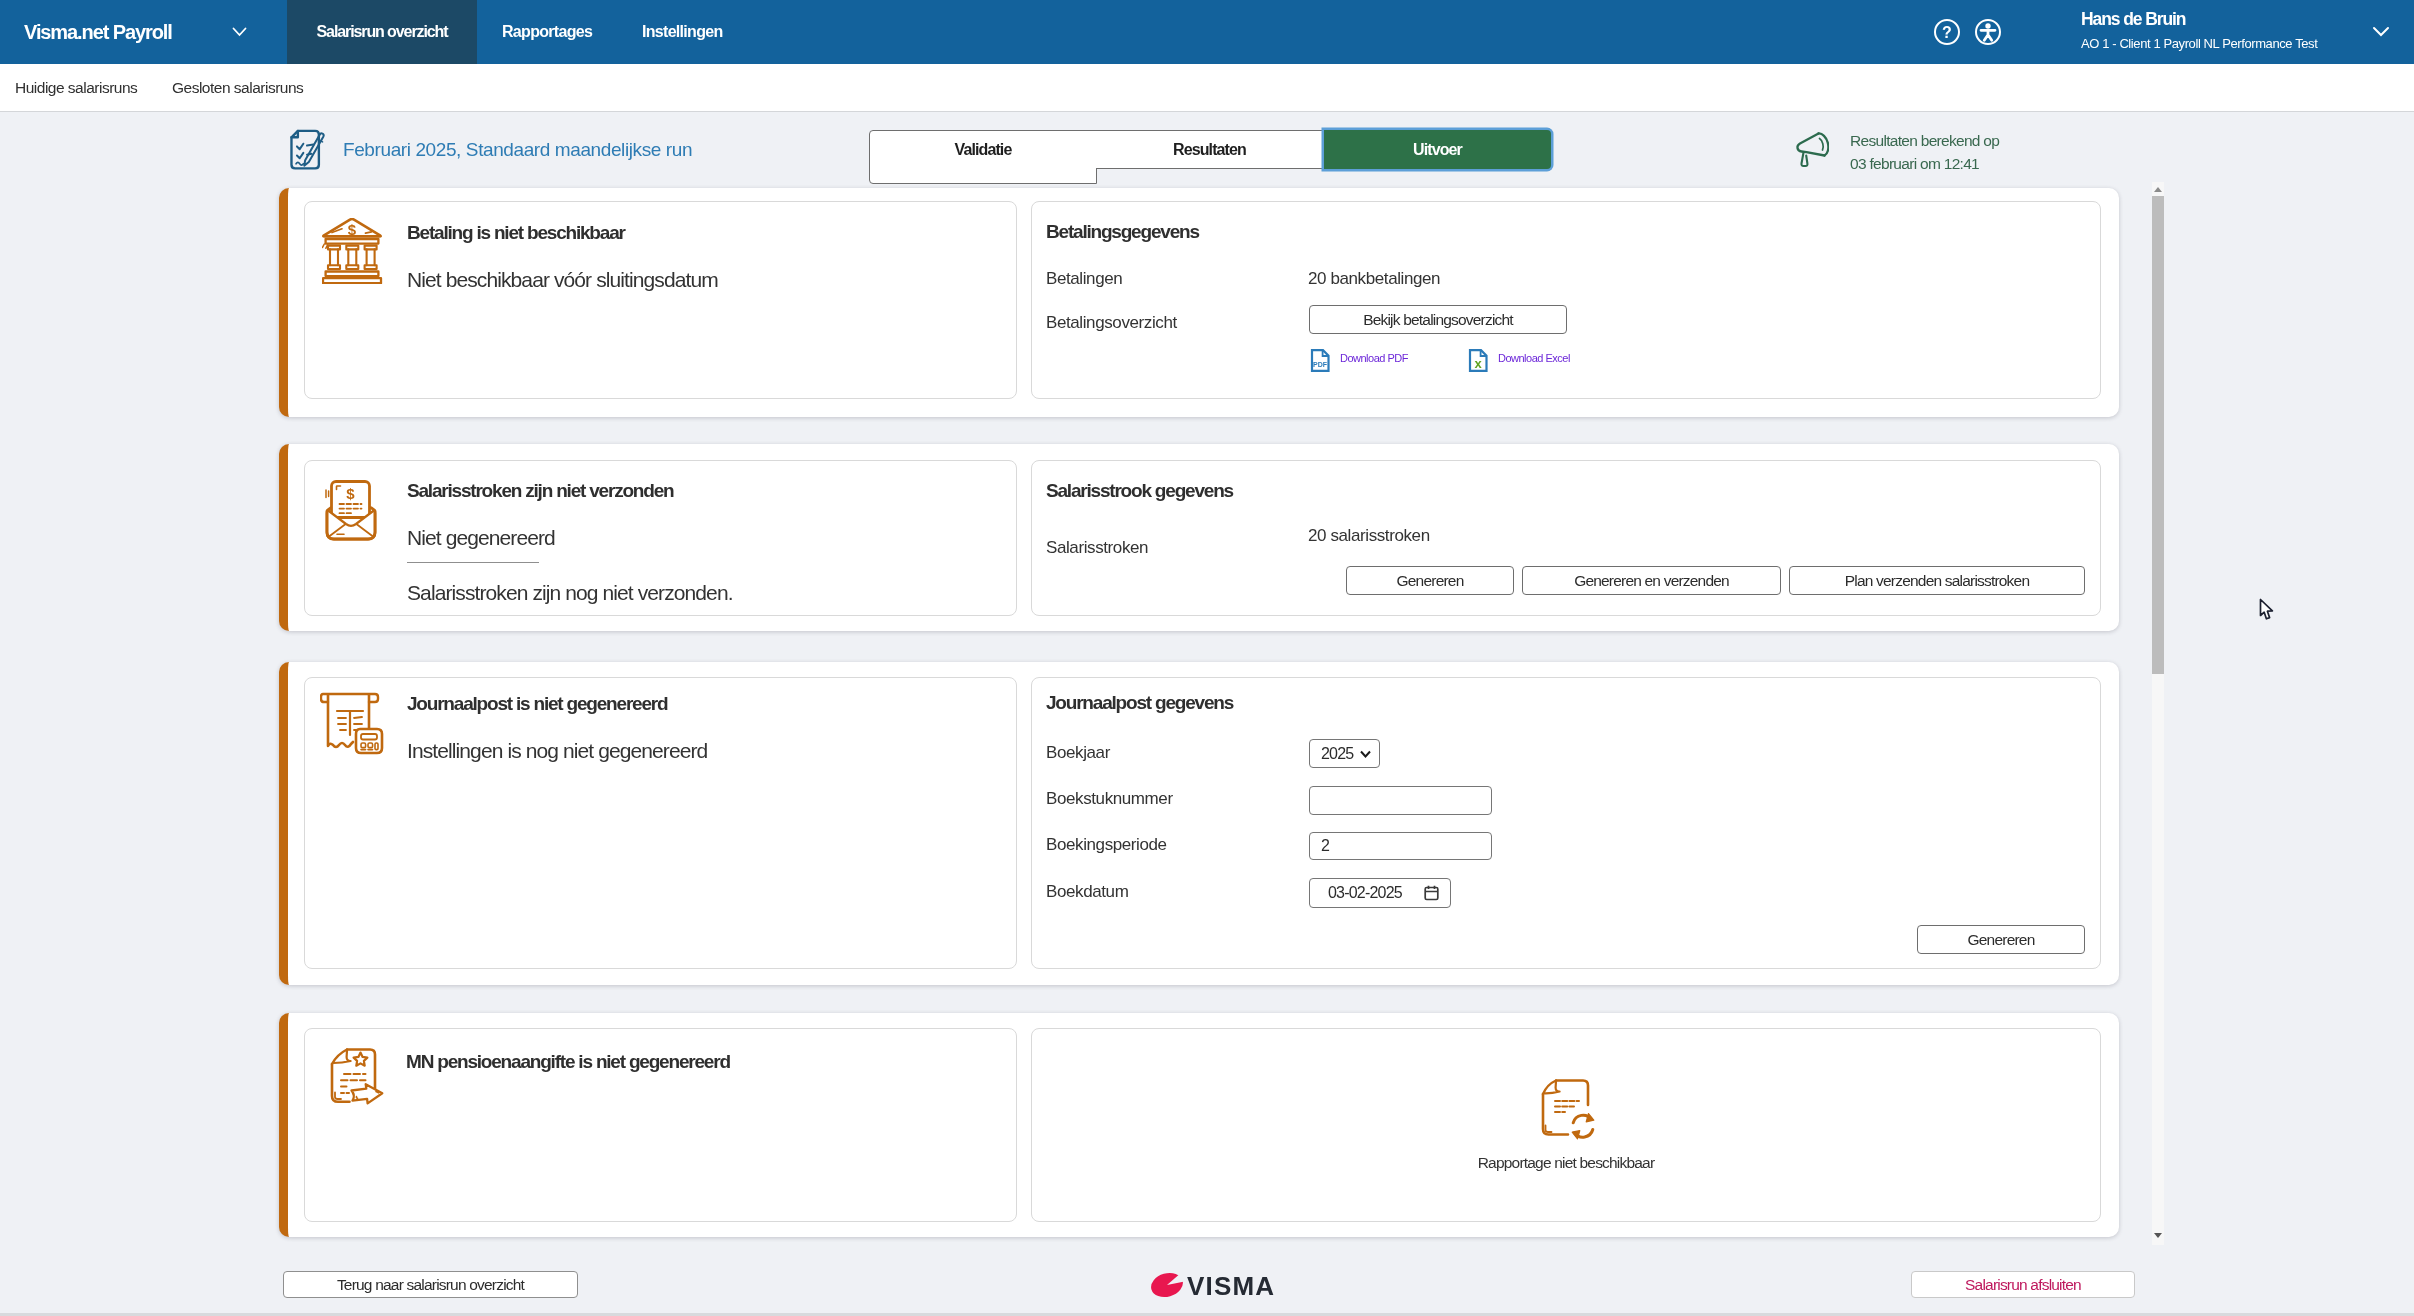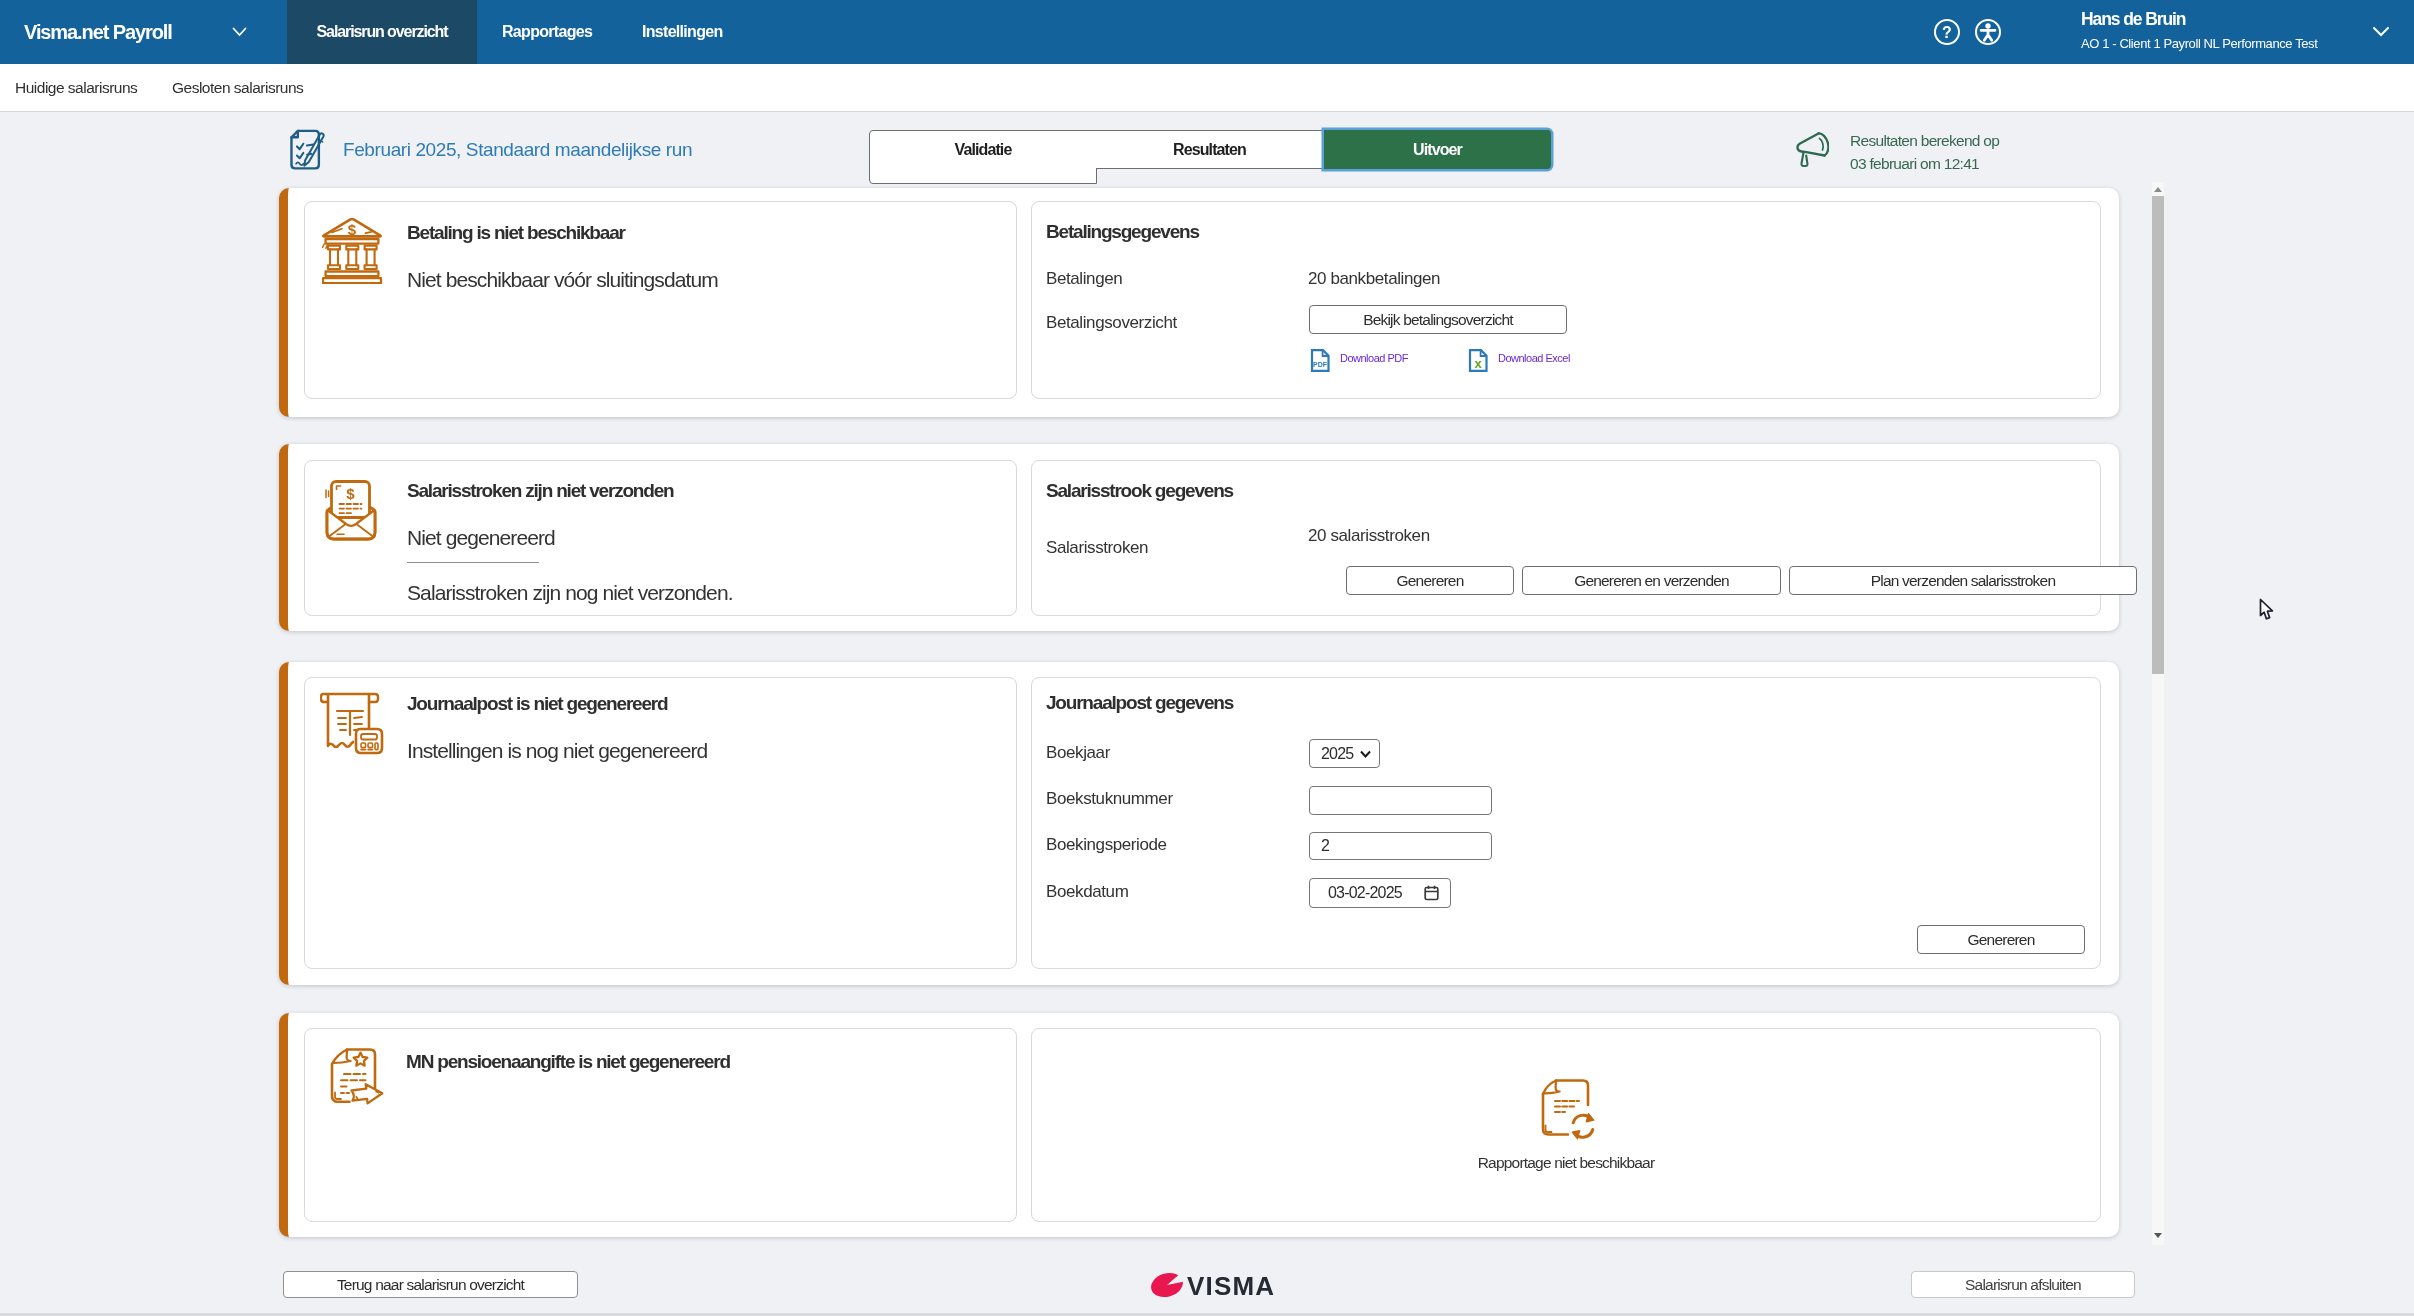--- a/index.html
+++ b/index.html
@@ -142,21 +142,21 @@
 </svg>
 <div class="h2" style="left:407px;top:481px;">Salarisstroken zijn niet verzonden</div>
 <div class="sub" style="left:407px;top:527px;">Niet gegenereerd</div>
 <div class="abs" style="left:407px;top:562px;width:132px;height:1px;background:#8f8f8f;"></div>
 <div class="sub" style="left:407px;top:582px;">Salarisstroken zijn nog niet verzonden.</div>
 <div class="h2" style="left:1046px;top:481px;">Salarisstrook gegevens</div>
 <div class="lbl" style="left:1046px;top:539px;">Salarisstroken</div>
 <div class="lbl" style="left:1308px;top:527px;">20 salarisstroken</div>
 <div class="btn" style="left:1346px;top:566px;width:168px;height:29px;line-height:27px;">Genereren</div>
 <div class="btn" style="left:1522px;top:566px;width:259px;height:29px;line-height:27px;">Genereren en verzenden</div>
-<div class="btn" style="left:1789px;top:566px;width:348px;height:29px;line-height:27px;">Plan verzenden salarisstroken</div>
+<div class="btn" style="left:1789px;top:566px;width:296px;height:29px;line-height:27px;">Plan verzenden salarisstroken</div>
 
 <svg class="abs" style="left:320px;top:691px;" width="64" height="64" viewBox="0 0 64 64">
   <g fill="none" stroke="#c0690f" stroke-width="2.6" stroke-linecap="round" stroke-linejoin="round">
     <path d="M3 3 L55 3 Q58 3 58 6 L58 8 Q58 11 55 11 L49 11 M3 3 Q1 3 1 6 L1 8 Q1 11 4 11 L8 11 M3 3 L8 3" stroke-width="2.4"></path>
     <path d="M8 4 L8 55 Q10 51 13 54 Q16 58 19 54 Q22 50 25 54 Q28 58 31 53 L33 51"></path>
     <path d="M49 4 L49 38"></path>
     <path d="M17 20 L43 20 M30 20 L30 44" stroke-width="2.2"></path>
     <path d="M18 27 L26 27 M34 27 L42 26" stroke-width="1.8"></path>
     <path d="M18 33 L26 33 M34 33 L42 33" stroke-width="1.8"></path>
     <path d="M20 39 L26 39 M34 39 L40 39" stroke-width="1.8"></path>
@@ -235,18 +235,18 @@
   </svg>
 
 <div class="btn" style="left:283px;top:1271px;width:295px;height:27px;line-height:25px;font-size:15.5px;border-color:#8f8f8f;">Terug naar salarisrun overzicht</div>
 <svg class="abs" style="left:1149px;top:1269px;" width="140" height="32" viewBox="0 0 140 32">
   <g transform="translate(18,16)">
     <ellipse rx="16.2" ry="11.6" transform="rotate(-16)" fill="#e8174f"></ellipse>
     <path d="M0,0 L15,-13 L20,-4 Z" fill="#eff1f5"></path>
   </g>
   <text x="38" y="25.5" font-size="26" font-weight="bold" fill="#252a33" font-family="Liberation Sans" letter-spacing="1.2">VISMA</text>
 </svg>
-<div class="btn" style="left:1911px;top:1271px;width:224px;height:27px;line-height:25px;font-size:15.5px;border-color:#c9c9c9;color:#404040;">Salarisrun afsluiten</div>
+<div class="btn" style="left:1911px;top:1271px;width:224px;height:27px;line-height:25px;font-size:15.5px;border-color:#c9c9c9;color:#be185d;">Salarisrun afsluiten</div>
 <div class="abs" style="left:0;top:1313px;width:2414px;height:3px;background:#d8dadd;"></div>
 
 <svg class="abs" style="left:2259px;top:598px;" width="16" height="24" viewBox="0 0 16 24">
   <path d="M1.5,1.5 L1.5,17.5 L5.2,14.2 L7.4,20.8 L10.6,19.6 L8.4,13.2 L13.4,12.8 Z" fill="#fff" stroke="#1c2030" stroke-width="1.7" stroke-linejoin="round"></path>
 </svg>
 
 </body></html>

